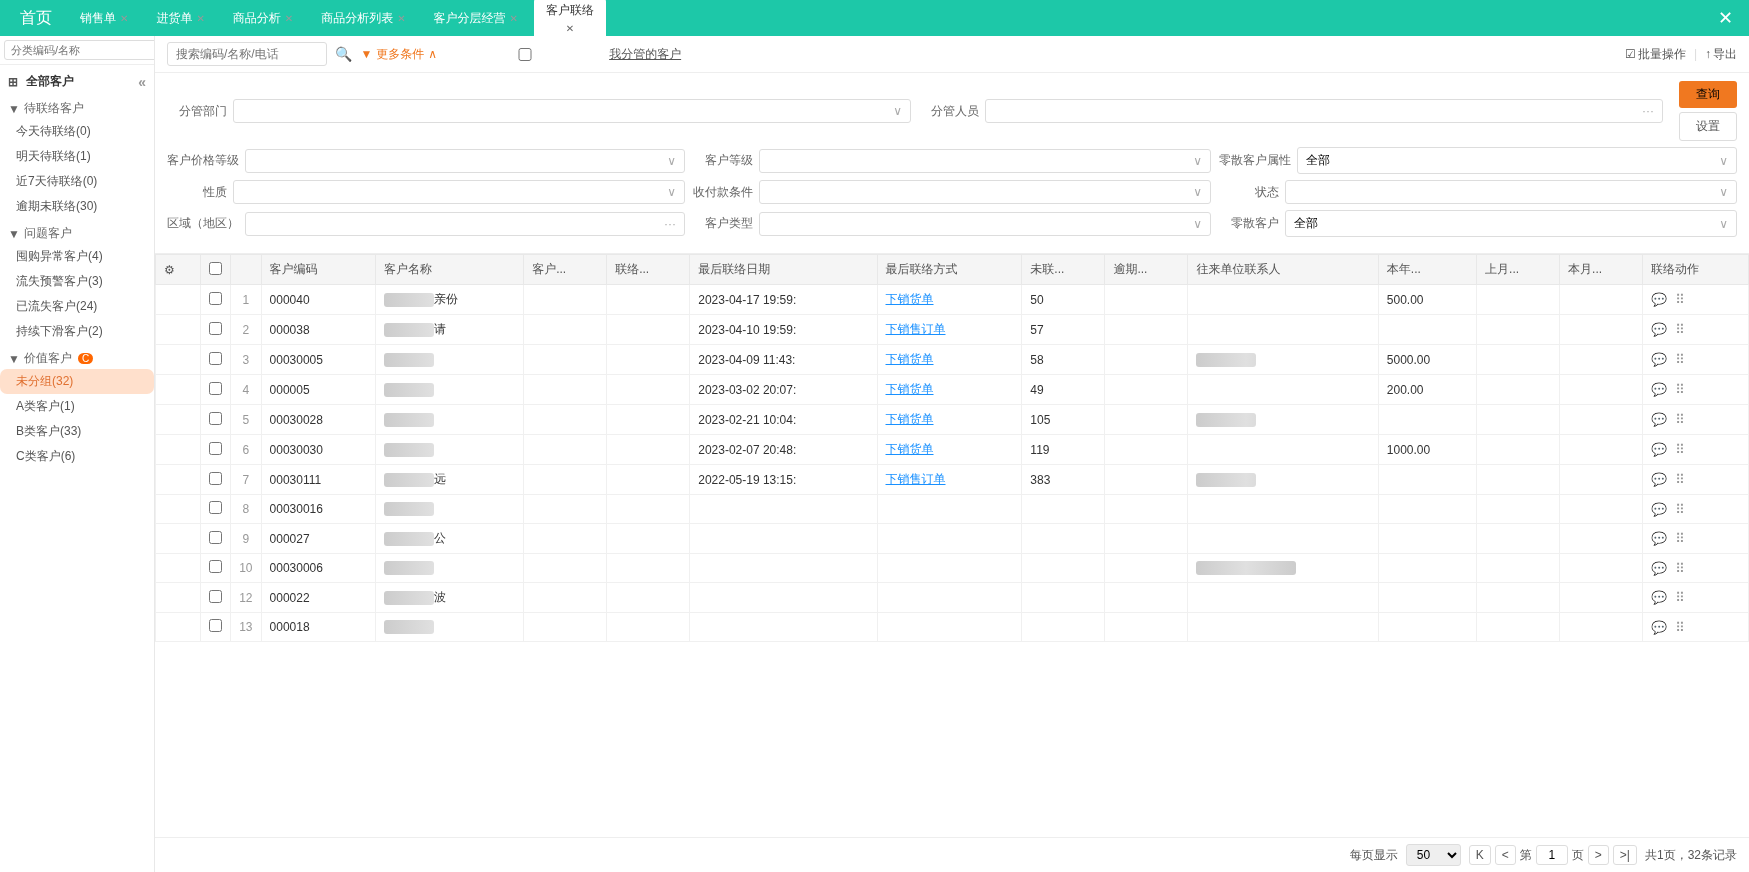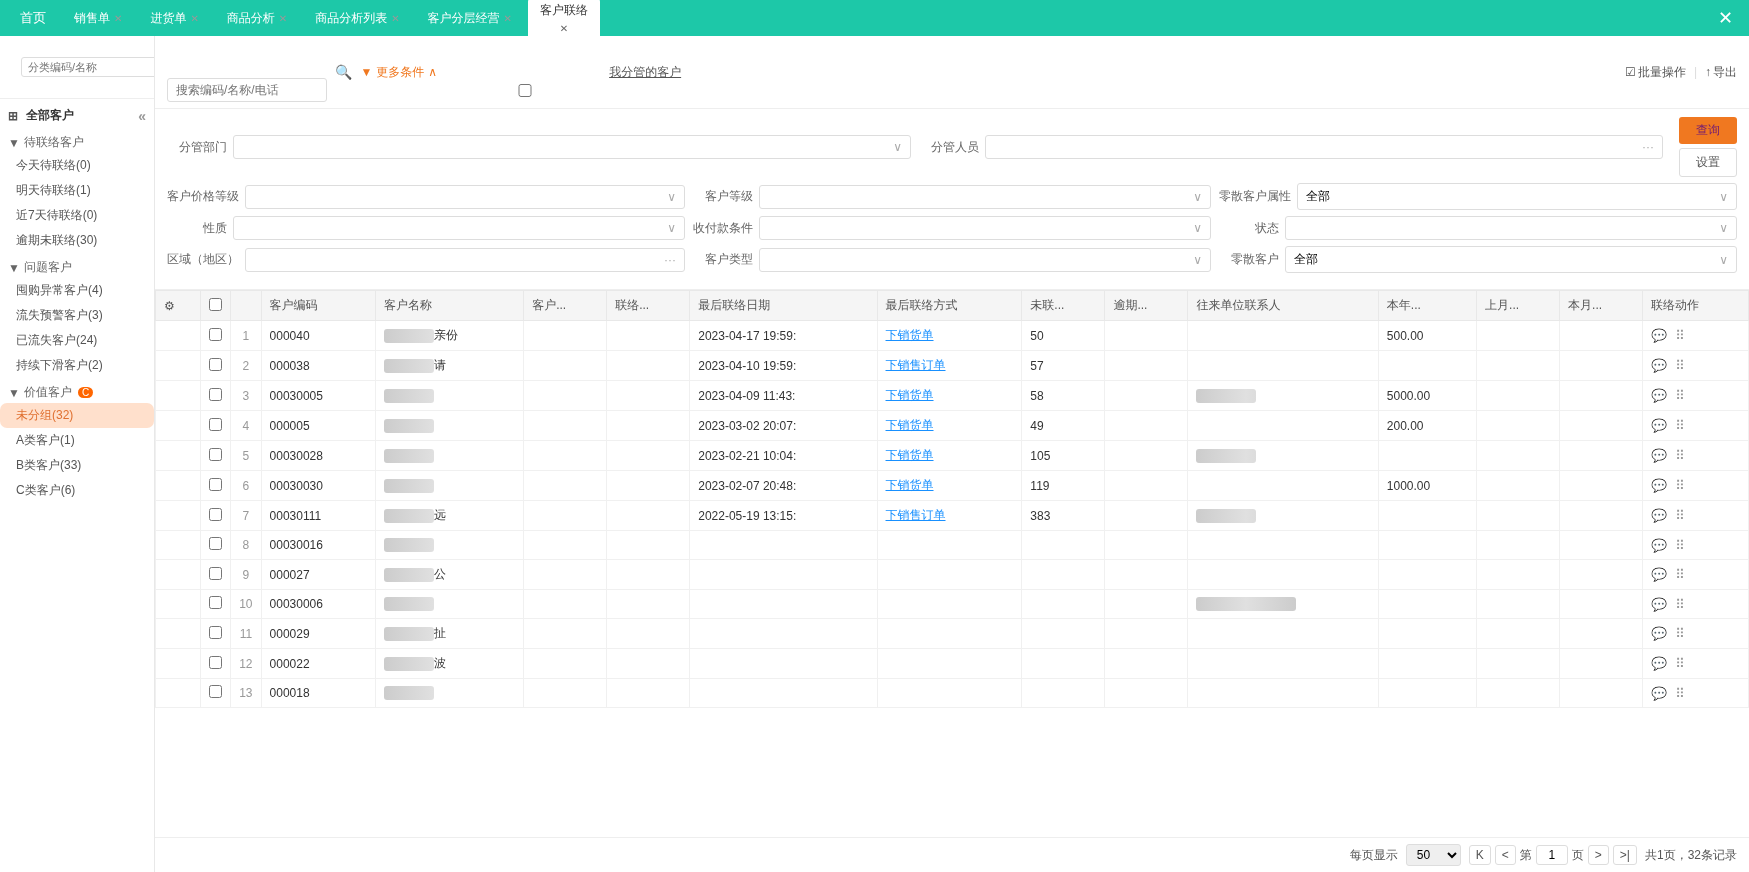--- a/index.html
+++ b/index.html
@@ -15,36 +15,36 @@
       display: flex; align-items: center; gap: 4px;
       padding: 4px 12px; border-radius: 4px 4px 0 0;
       color: #fff; cursor: pointer; font-size: 12px;
       background: transparent; white-space: nowrap;
     }
     .nav-tab.active {
       background: #fff; color: #333; flex-direction: column;
     }
     .nav-tab .close-icon { color: #999; font-size: 10px; cursor: pointer; }
     .nav-tab.active .close-icon { color: #666; }
-    .nav-home { color: #fff; padding: 4px 12px; cursor: pointer; font-size: 13px; }
+    .nav-home { color: #fff; padding: 4px 12px; cursor: pointer; font-size: 16px; }
     .nav-spacer { flex: 1; }
     .nav-close-btn {
       color: #fff; cursor: pointer; font-size: 18px; padding: 2px 8px;
     }
 
     
     .main-layout { display: flex; height: calc(872px - 36px); }
 
     
     .sidebar {
       width: 155px; background: #fff; border-right: 1px solid #e8e8e8;
       display: flex; flex-direction: column; overflow-y: auto; flex-shrink: 0;
     }
     .sidebar-search {
-      display: flex; align-items: center; padding: 21px;
+      display: flex; align-items: center; padding: 4px;
       border-bottom: 1px solid #eee; gap: 4px;
     }
     .sidebar-search input {
       flex: 1; border: 1px solid #ddd; border-radius: 3px;
       padding: 3px 6px; font-size: 11px; outline: none;
     }
 
     .sidebar-group-header {
       display: flex; align-items: center; justify-content: space-between;
       padding: 8px 8px 4px; font-size: 12px; font-weight: bold; color: #333;
@@ -75,21 +75,21 @@
     .content-area { flex: 1; display: flex; flex-direction: column; overflow: hidden; }
 
     
     .filter-bar {
       background: #fff; padding: 6px 12px;
       border-bottom: 1px solid #eee;
       display: flex; align-items: center; gap: 8px;
     }
     .filter-bar input {
       border: 1px solid #ddd; border-radius: 3px;
-      padding: 4px 8px; font-size: 12px; width: 160px; outline: none; margin-top: 36px;
+      padding: 4px 8px; font-size: 12px; width: 160px; outline: none;
     }
     .filter-bar .search-btn { color: #1dc8a8; cursor: pointer; font-size: 14px; }
     .more-conditions {
       display: flex; align-items: center; gap: 4px;
       color: #f07820; cursor: pointer; font-size: 12px;
     }
     .my-customers {
       display: flex; align-items: center; gap: 4px;
       color: #555; font-size: 12px; cursor: pointer; text-decoration: underline;
     }
@@ -114,21 +114,21 @@
       padding: 4px 8px; font-size: 12px; outline: none; background: #fff;
     }
     .filter-select {
       flex: 1; display: flex; align-items: center; justify-content: space-between;
       border: 1px solid #ddd; border-radius: 3px; padding: 4px 8px;
       font-size: 12px; cursor: pointer; background: #fff;
     }
     .filter-select .arrow-down { color: #aaa; }
     .action-btns { display: flex; flex-direction: column; gap: 4px; margin-left: 8px; }
     .btn-query {
-      background: #f07820; color: #701a75; border: none;
+      background: #f07820; color: #000000; border: none;
       padding: 5px 16px; border-radius: 3px; cursor: pointer; font-size: 12px;
     }
     .btn-reset {
       background: #fff; color: #555; border: 1px solid #ddd;
       padding: 5px 16px; border-radius: 3px; cursor: pointer; font-size: 12px;
     }
 
     
     .table-area { flex: 1; overflow: auto; background: #fff; }
     table { width: 100%; border-collapse: collapse; font-size: 12px; }
@@ -629,43 +629,20 @@
               <td>
                 <div class="action-icons">
                   <span class="action-icon">💬</span>
                   <span class="action-icon">⠿</span>
                 </div>
               </td>
             </tr>
             <tr>
               <td style="text-align: center;"></td>
               <td class="col-checkbox"><input type="checkbox" style=""></td>
-              <td class="col-index">11</td>
-              <td>000029</td>
-              <td><span class="blurred" style="min-width: 50px;"></span>扯</td>
-              <td></td>
-              <td></td>
-              <td></td>
-              <td></td>
-              <td></td>
-              <td></td>
-              <td></td>
-              <td></td>
-              <td></td>
-              <td></td>
-              <td>
-                <div class="action-icons">
-                  <span class="action-icon">💬</span>
-                  <span class="action-icon">⠿</span>
-                </div>
-              </td>
-            </tr>
-            <tr>
-              <td style="text-align: center;"></td>
-              <td class="col-checkbox"><input type="checkbox" style=""></td>
               <td class="col-index">12</td>
               <td>000022</td>
               <td><span class="blurred" style="min-width: 50px;"></span>波</td>
               <td></td>
               <td></td>
               <td></td>
               <td></td>
               <td></td>
               <td></td>
               <td></td>

